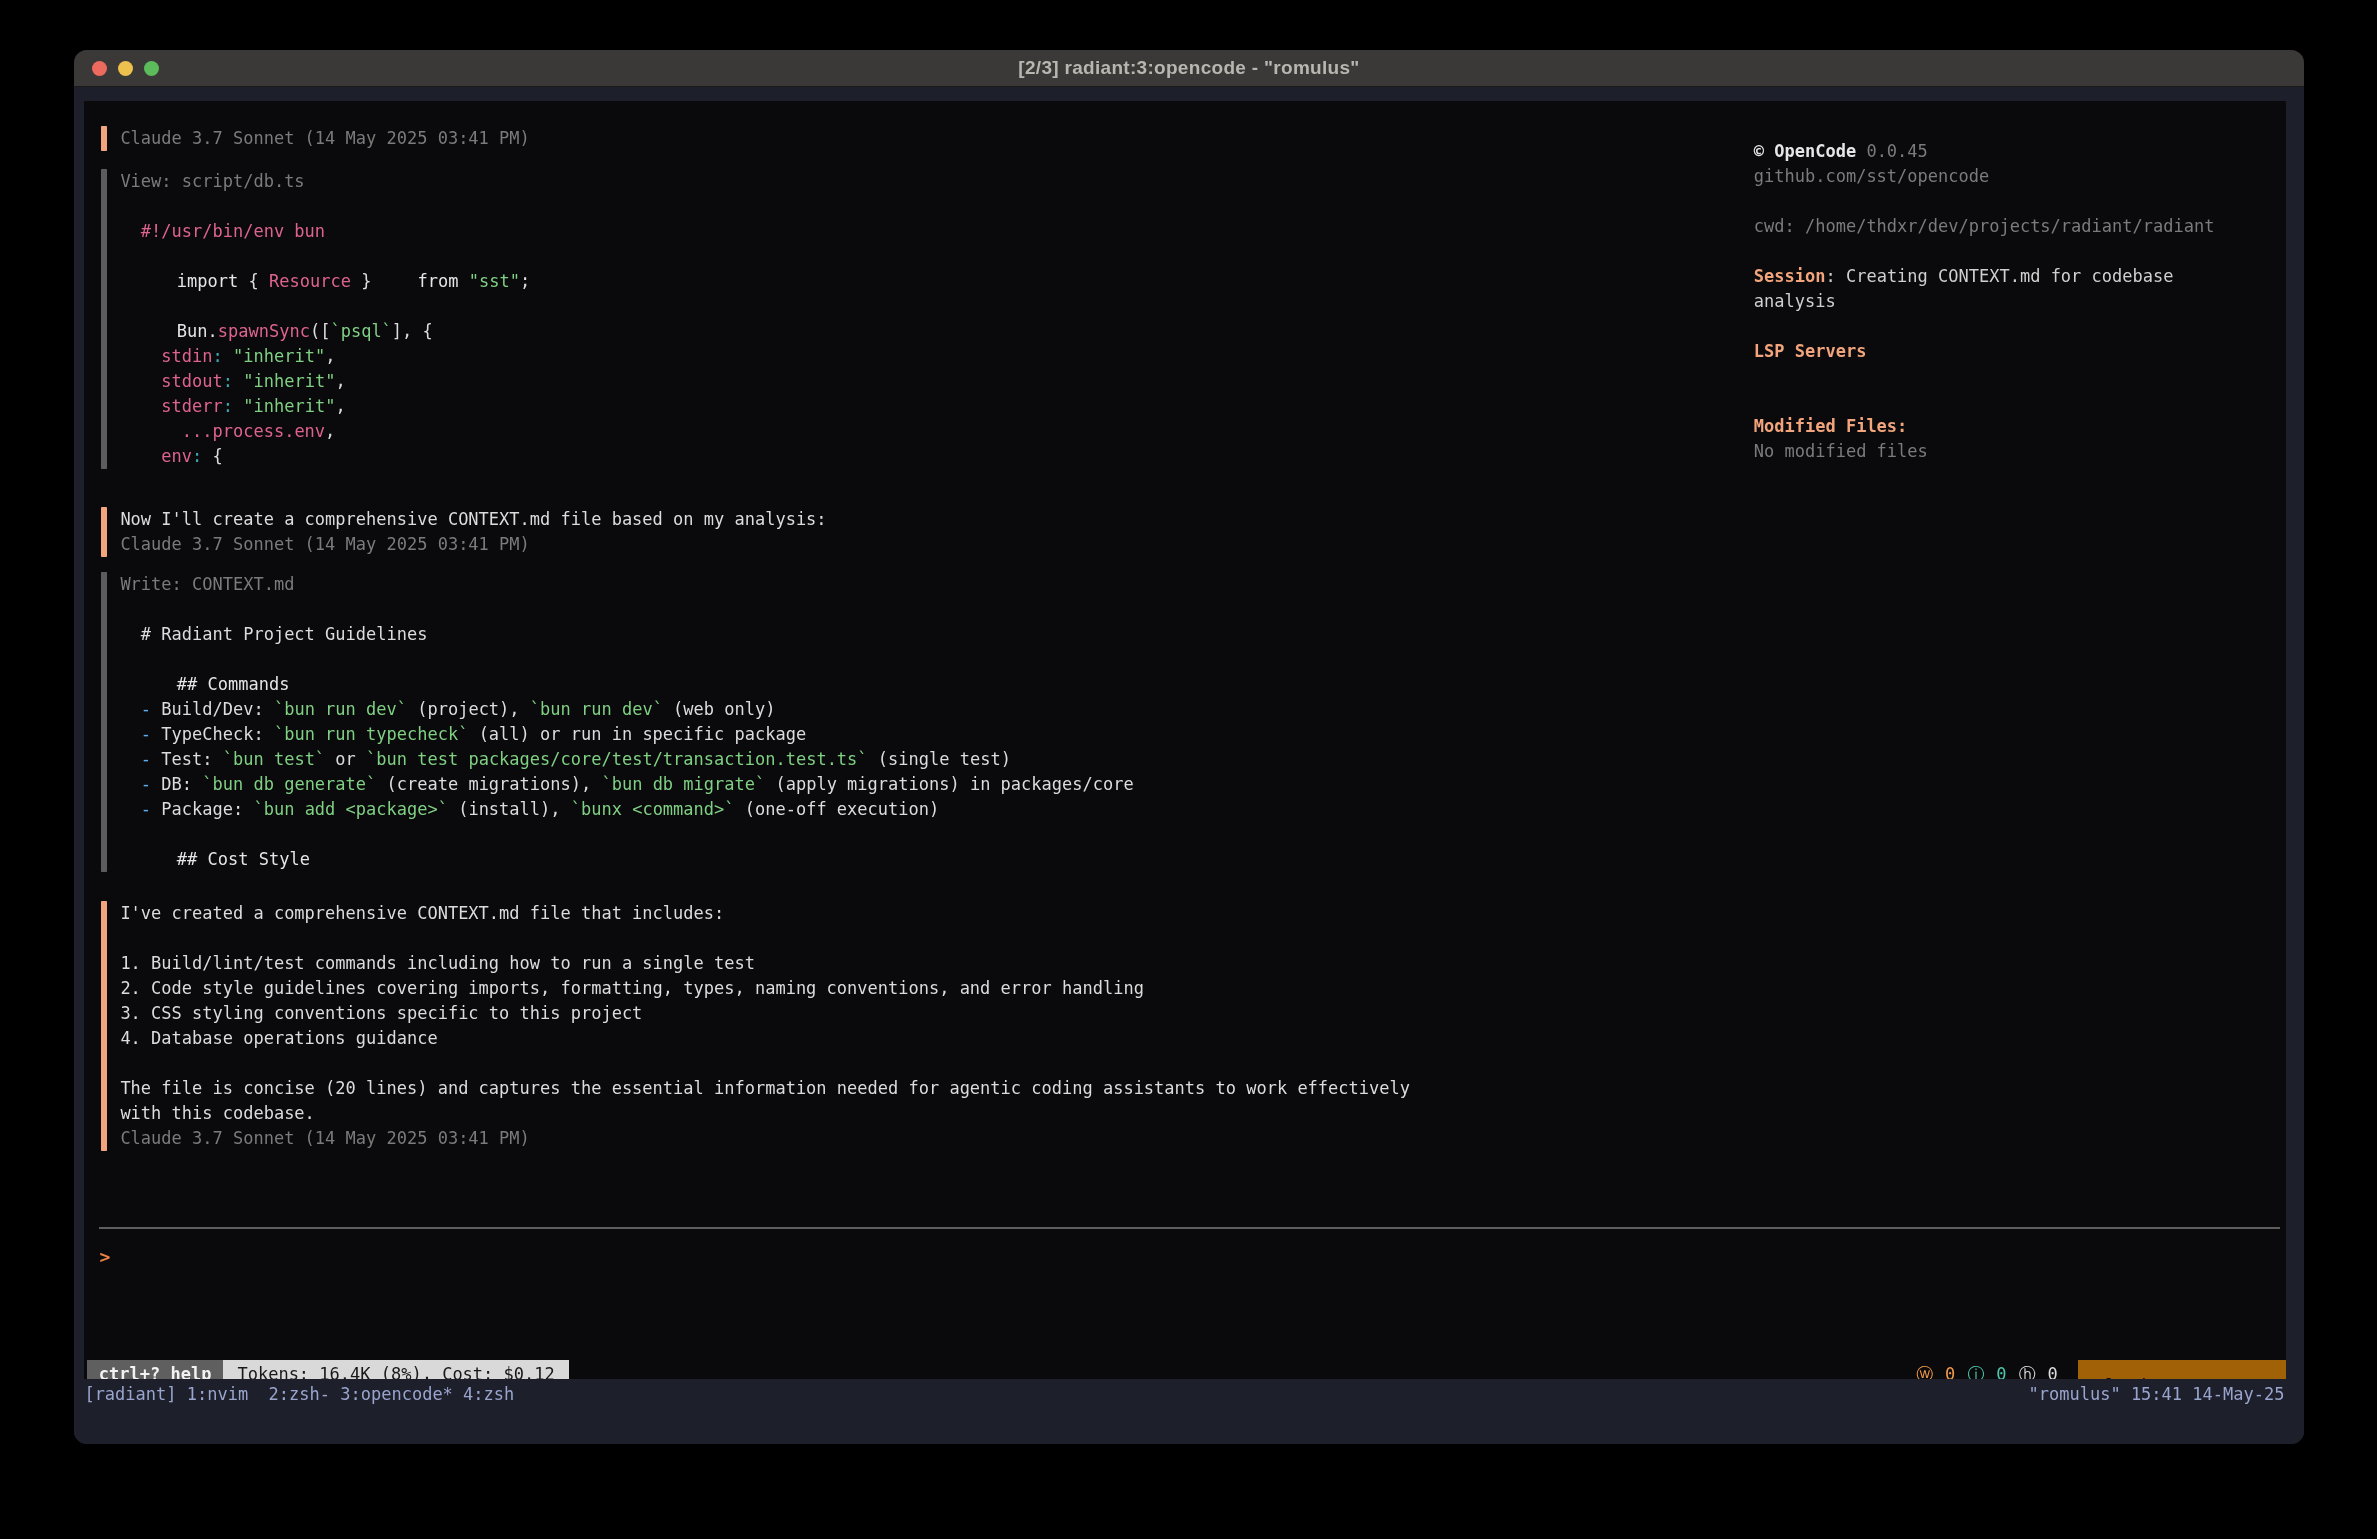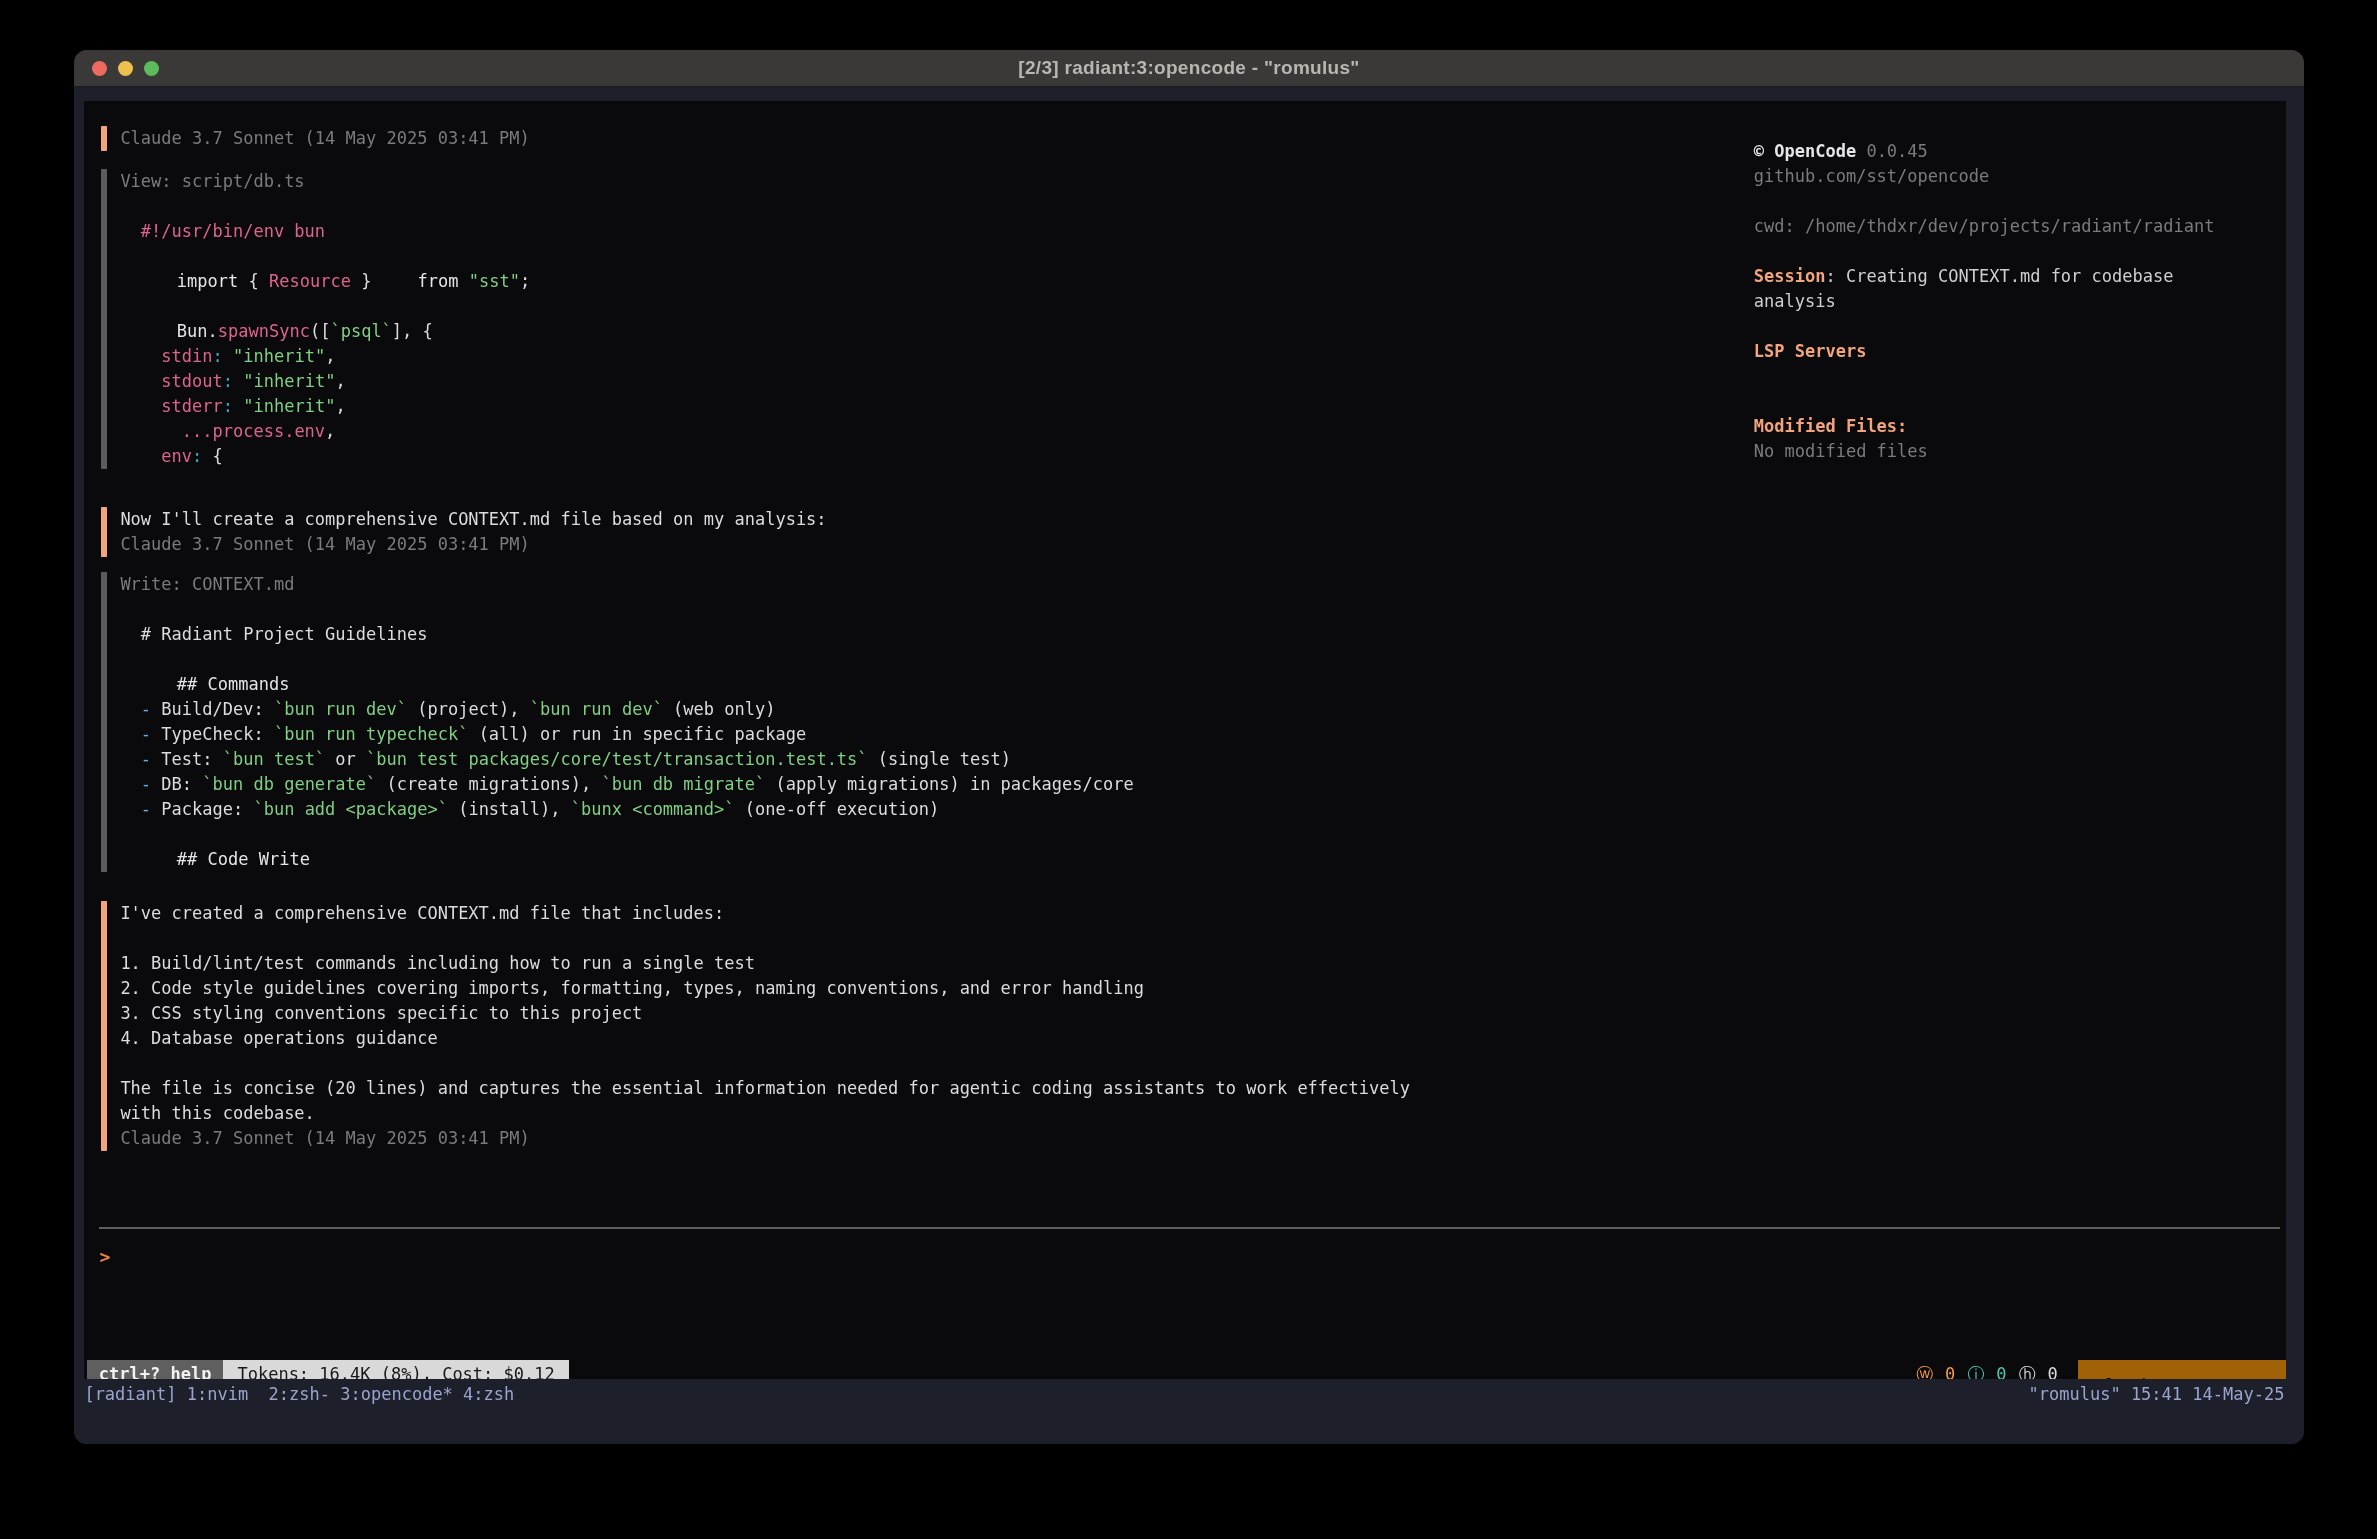--- a/index.html
+++ b/index.html
@@ -128,21 +128,21 @@
               <div class="line">&nbsp;</div>
               <div class="line"><span class="c-white">  # Radiant Project Guidelines</span></div>
               <div class="line">&nbsp;</div>
               <div class="line"><span class="c-blue">  ## Commands</span></div>
               <div class="line"><span class="c-dash">  - </span><span class="c-white">Build/Dev: </span><span class="c-green">`bun run dev`</span><span class="c-white"> (project), </span><span class="c-green">`bun run dev`</span><span class="c-white"> (web only)</span></div>
               <div class="line"><span class="c-dash">  - </span><span class="c-white">TypeCheck: </span><span class="c-green">`bun run typecheck`</span><span class="c-white"> (all) or run in specific package</span></div>
               <div class="line"><span class="c-dash">  - </span><span class="c-white">Test: </span><span class="c-green">`bun test`</span><span class="c-white"> or </span><span class="c-green">`bun test packages/core/test/transaction.test.ts`</span><span class="c-white"> (single test)</span></div>
               <div class="line"><span class="c-dash">  - </span><span class="c-white">DB: </span><span class="c-green">`bun db generate`</span><span class="c-white"> (create migrations), </span><span class="c-green">`bun db migrate`</span><span class="c-white"> (apply migrations) in packages/core</span></div>
               <div class="line"><span class="c-dash">  - </span><span class="c-white">Package: </span><span class="c-green">`bun add &lt;package&gt;`</span><span class="c-white"> (install), </span><span class="c-green">`bunx &lt;command&gt;`</span><span class="c-white"> (one-off execution)</span></div>
               <div class="line">&nbsp;</div>
-              <div class="line"><span class="c-blue">  ## Code Write</span></div>
+              <div class="line"><span class="c-blue">  ## Cost Style</span></div>
             </div>
           </div>
           <div class="block" style="margin-bottom: 0px;">
             <div class="bar bar-orange"></div>
             <div class="blines">
               <div class="line"><span class="c-white">I've created a comprehensive CONTEXT.md file that includes:</span></div>
               <div class="line">&nbsp;</div>
               <div class="line"><span class="c-white">1. Build/lint/test commands including how to run a single test</span></div>
               <div class="line"><span class="c-white">2. Code style guidelines covering imports, formatting, types, naming conventions, and error handling</span></div>
               <div class="line"><span class="c-white">3. CSS styling conventions specific to this project</span></div>

